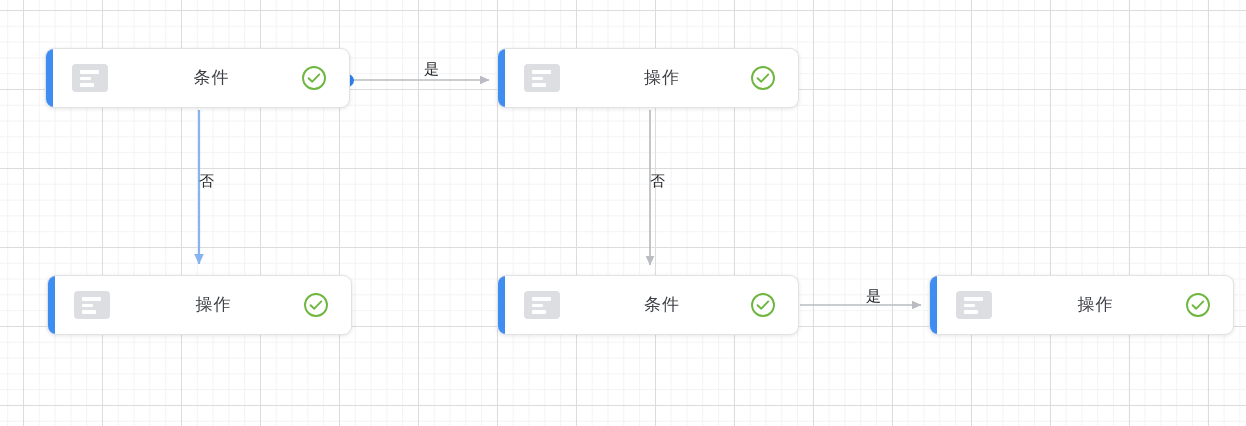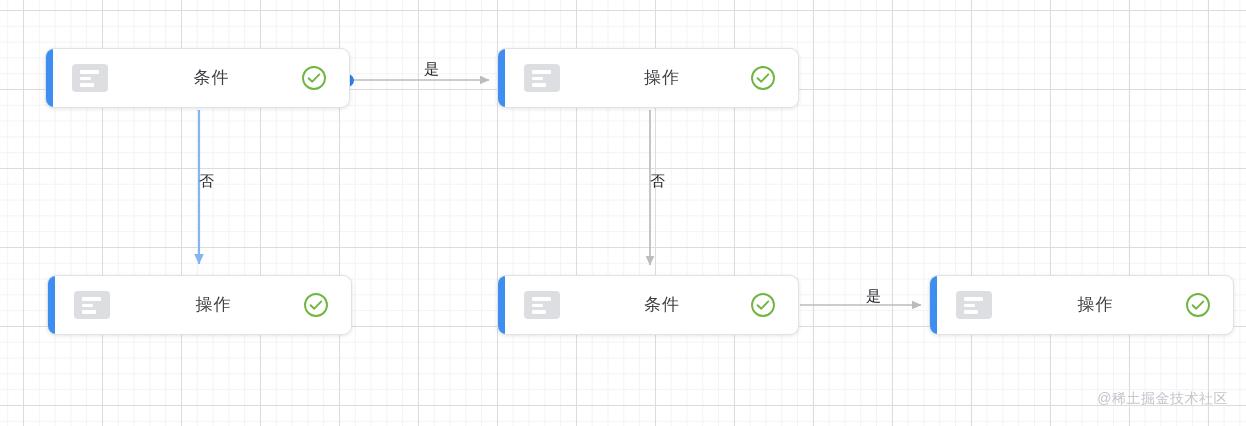--- a/index.html
+++ b/index.html
@@ -240,15 +240,14 @@
     </span>
     <span class="node-label">操作</span>
     <span class="node-status">
       <svg width="26" height="26" viewBox="0 0 26 26">
         <circle cx="13" cy="13" r="11" fill="none" stroke="#6eb63f" stroke-width="1.9"></circle>
         <path d="M7.6 13.2 L11.3 16.7 L18.3 9.4" fill="none" stroke="#6eb63f" stroke-width="1.9" stroke-linecap="round" stroke-linejoin="round"></path>
       </svg>
     </span>
   </div>
 
-  <div class="watermark">@稀土掘金技术社区</div>
 
 </div>
 
 </body></html>

